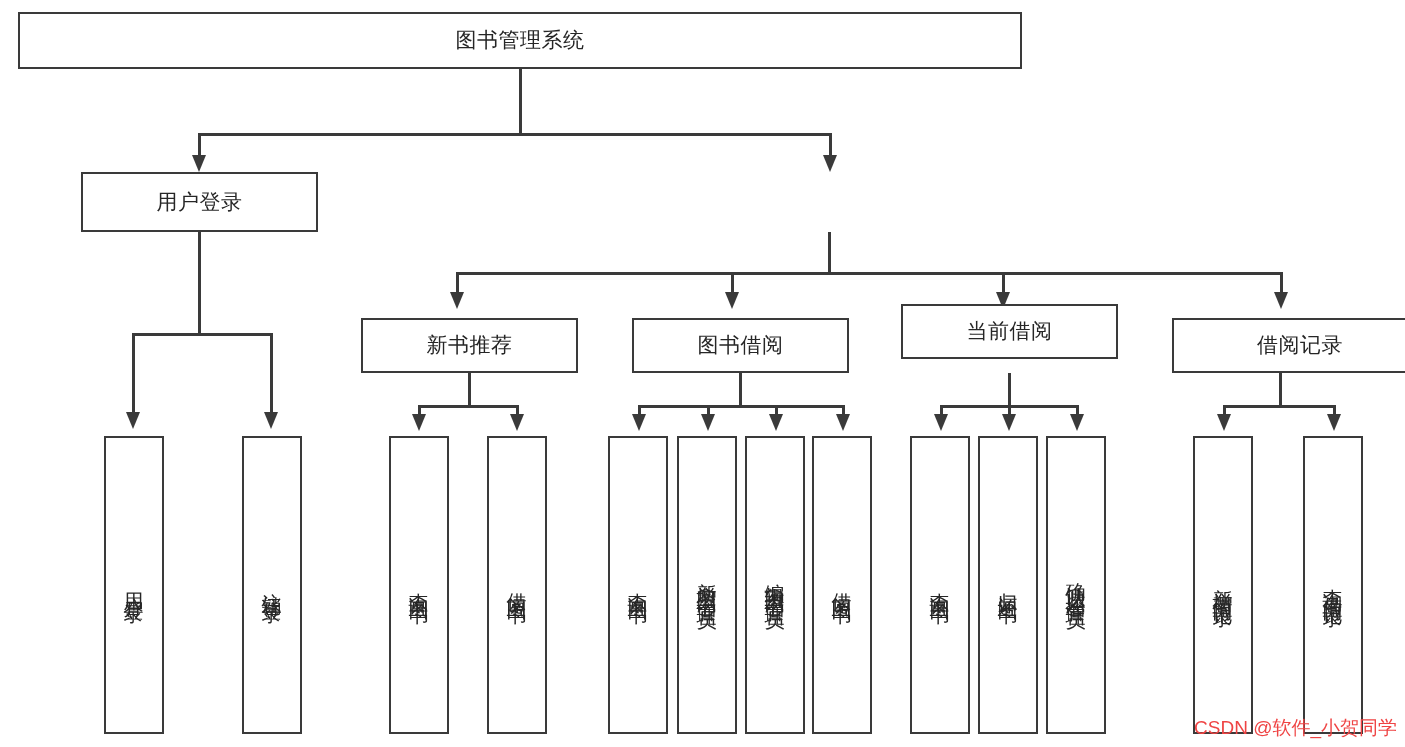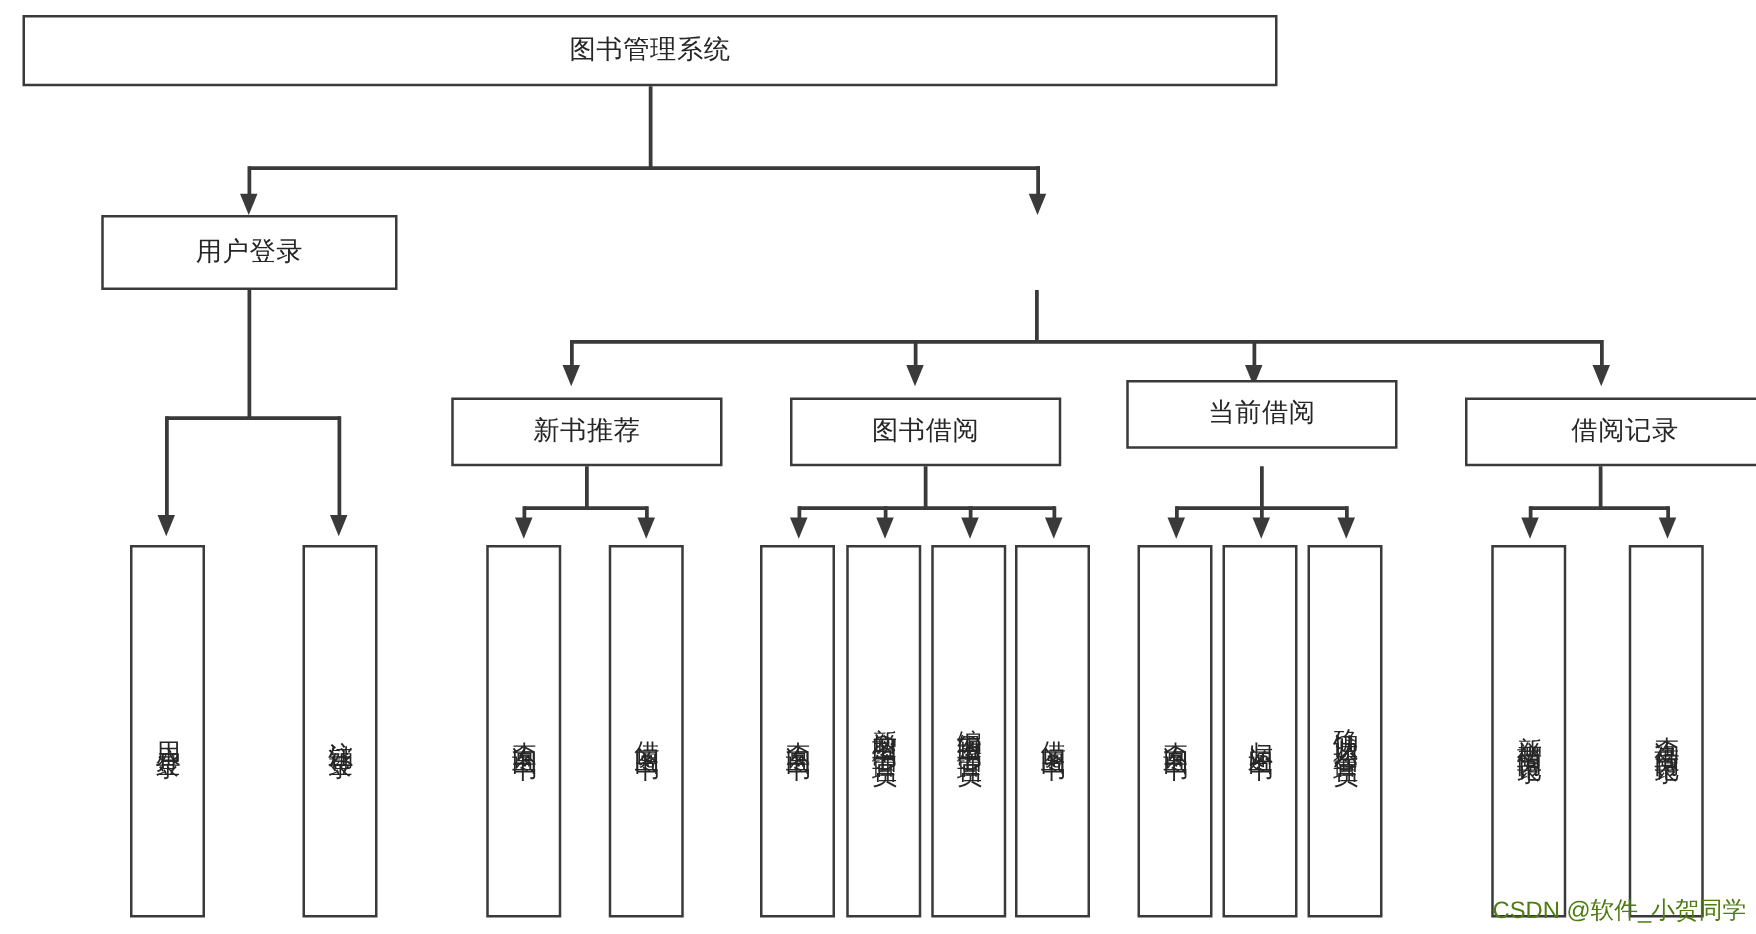--- a/index.html
+++ b/index.html
@@ -56,21 +56,21 @@
     width: 0;
     height: 0;
     border-left: 7px solid transparent;
     border-right: 7px solid transparent;
     border-top: 17px solid #3a3a3a;
   }
   #watermark {
     position: absolute;
     right: 8px;
     bottom: 6px;
-    color: #4d7c0f;
+    color: #ef4444;
     font-size: 19px;
     white-space: nowrap;
     user-select: none;
   }
 </style>
 </head>
 <body>
 
 <div id="canvas">
 

